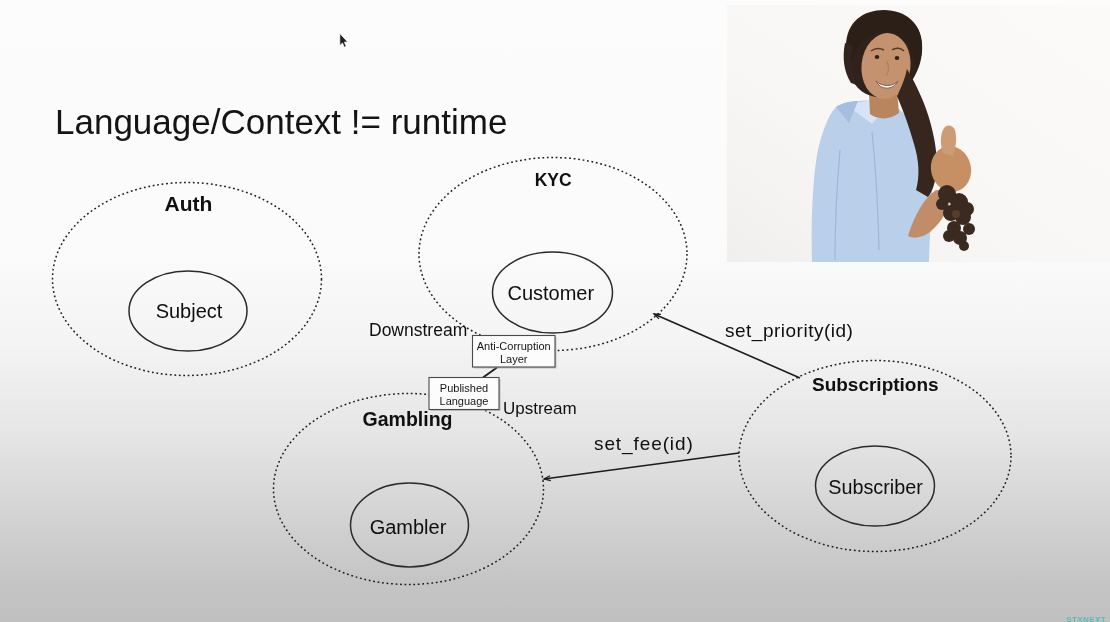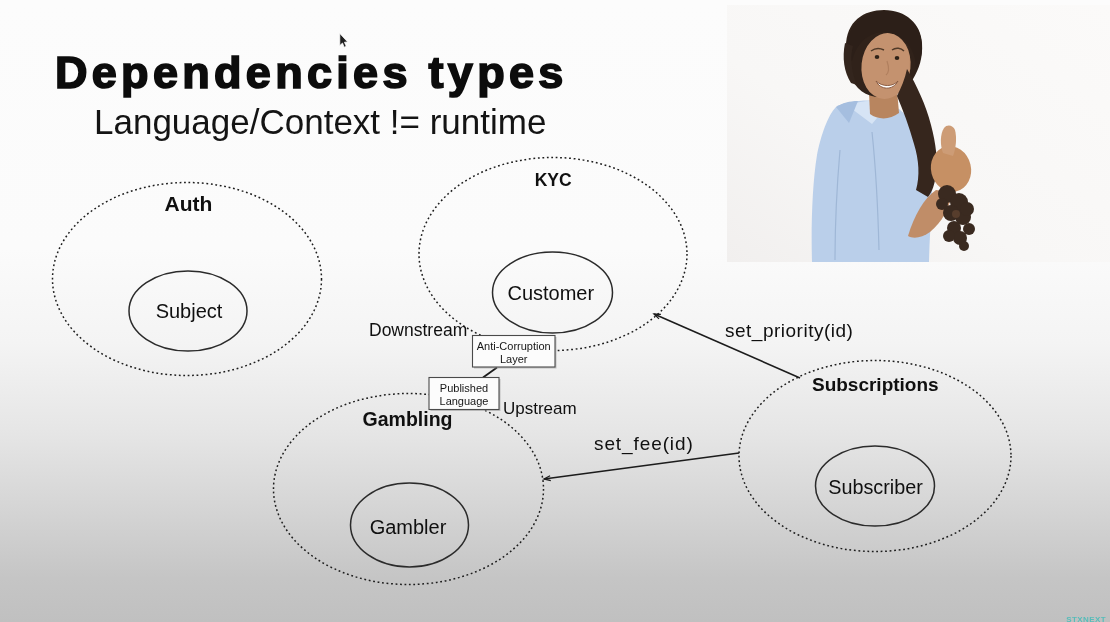--- a/index.html
+++ b/index.html
@@ -2,28 +2,27 @@
 <html><head>
 <meta charset="utf-8">
 <style>
   html,body{margin:0;padding:0;}
   body{width:1110px;height:622px;overflow:hidden;font-family:"Liberation Sans",sans-serif;}
   #stage{position:relative;width:1110px;height:622px;
     background:linear-gradient(180deg,#fcfcfc 0%,#fbfbfb 40%,#f4f4f4 55%,#e5e5e5 70%,#d3d3d3 83%,#c5c5c5 93%,#c0c0c0 100%);}
   #title{position:absolute;left:55px;top:47px;font-size:45px;font-weight:700;color:#0c0c0c;
     letter-spacing:4.3px;-webkit-text-stroke:1.7px #0c0c0c;white-space:nowrap;}
   #subtitle{position:absolute;left:55px;top:102px;font-size:35px;font-weight:400;color:#141414;
-    letter-spacing:0px;white-space:nowrap;margin-left:39px;}
+    letter-spacing:0px;white-space:nowrap;}
   svg{position:absolute;left:0;top:0;}
   .wm{position:absolute;right:4px;bottom:-2px;font-size:8px;font-weight:700;color:#45bcb8;letter-spacing:0.4px;opacity:0.85;}
 </style>
 </head>
 <body>
 <div id="stage">
-  <div id="title">Dependencies types</div>
   <div id="subtitle">Language/Context != runtime</div>
   <svg width="1110" height="622" viewBox="0 0 1110 622">
 
     <defs>
       <linearGradient id="pbg" x1="1" y1="0" x2="0" y2="1">
         <stop offset="0" stop-color="#fbfaf9"></stop>
         <stop offset="0.6" stop-color="#f8f7f6"></stop>
         <stop offset="1" stop-color="#f1efee"></stop>
       </linearGradient>
     </defs>

